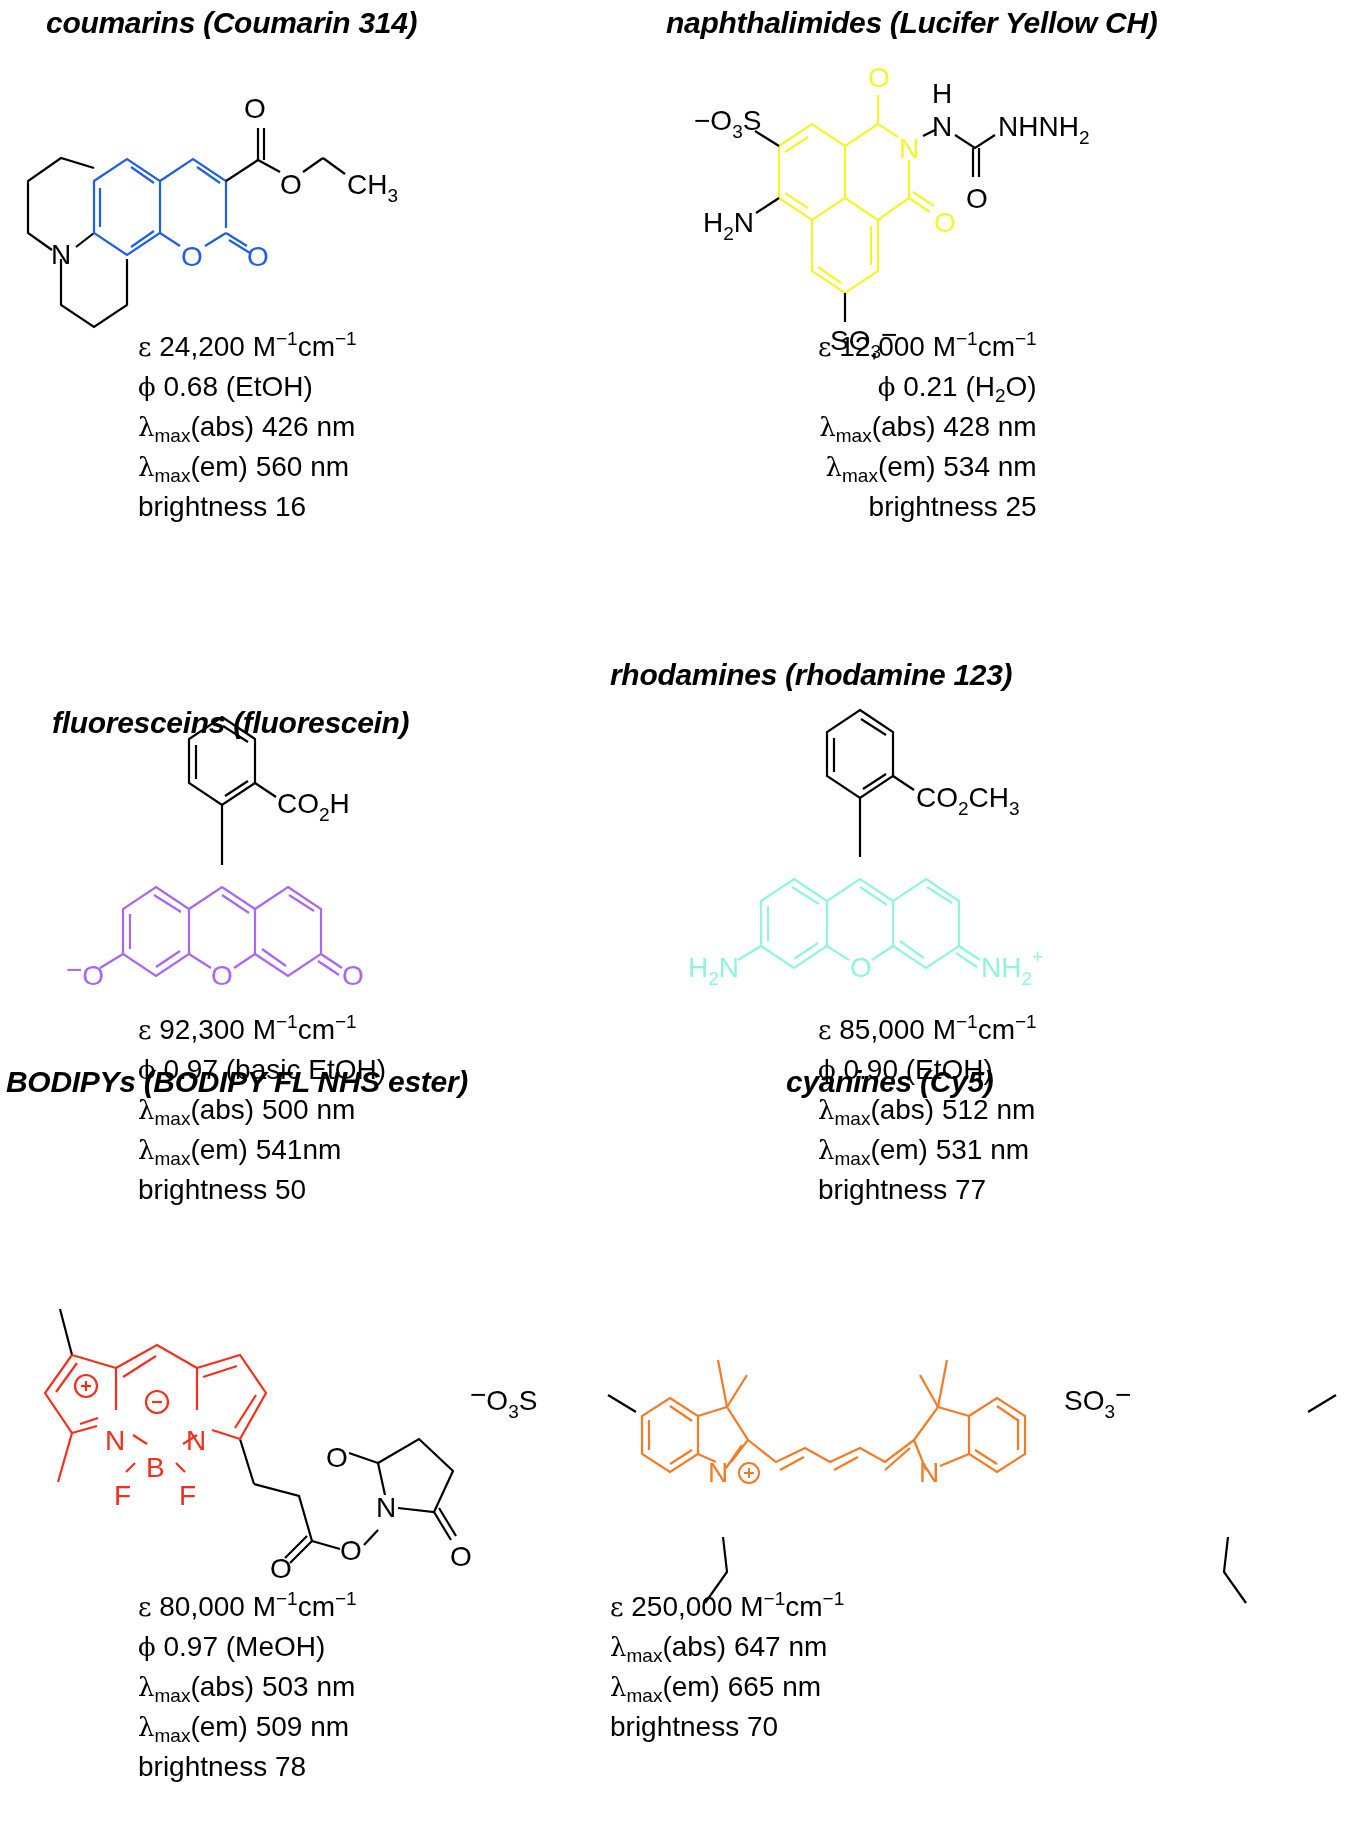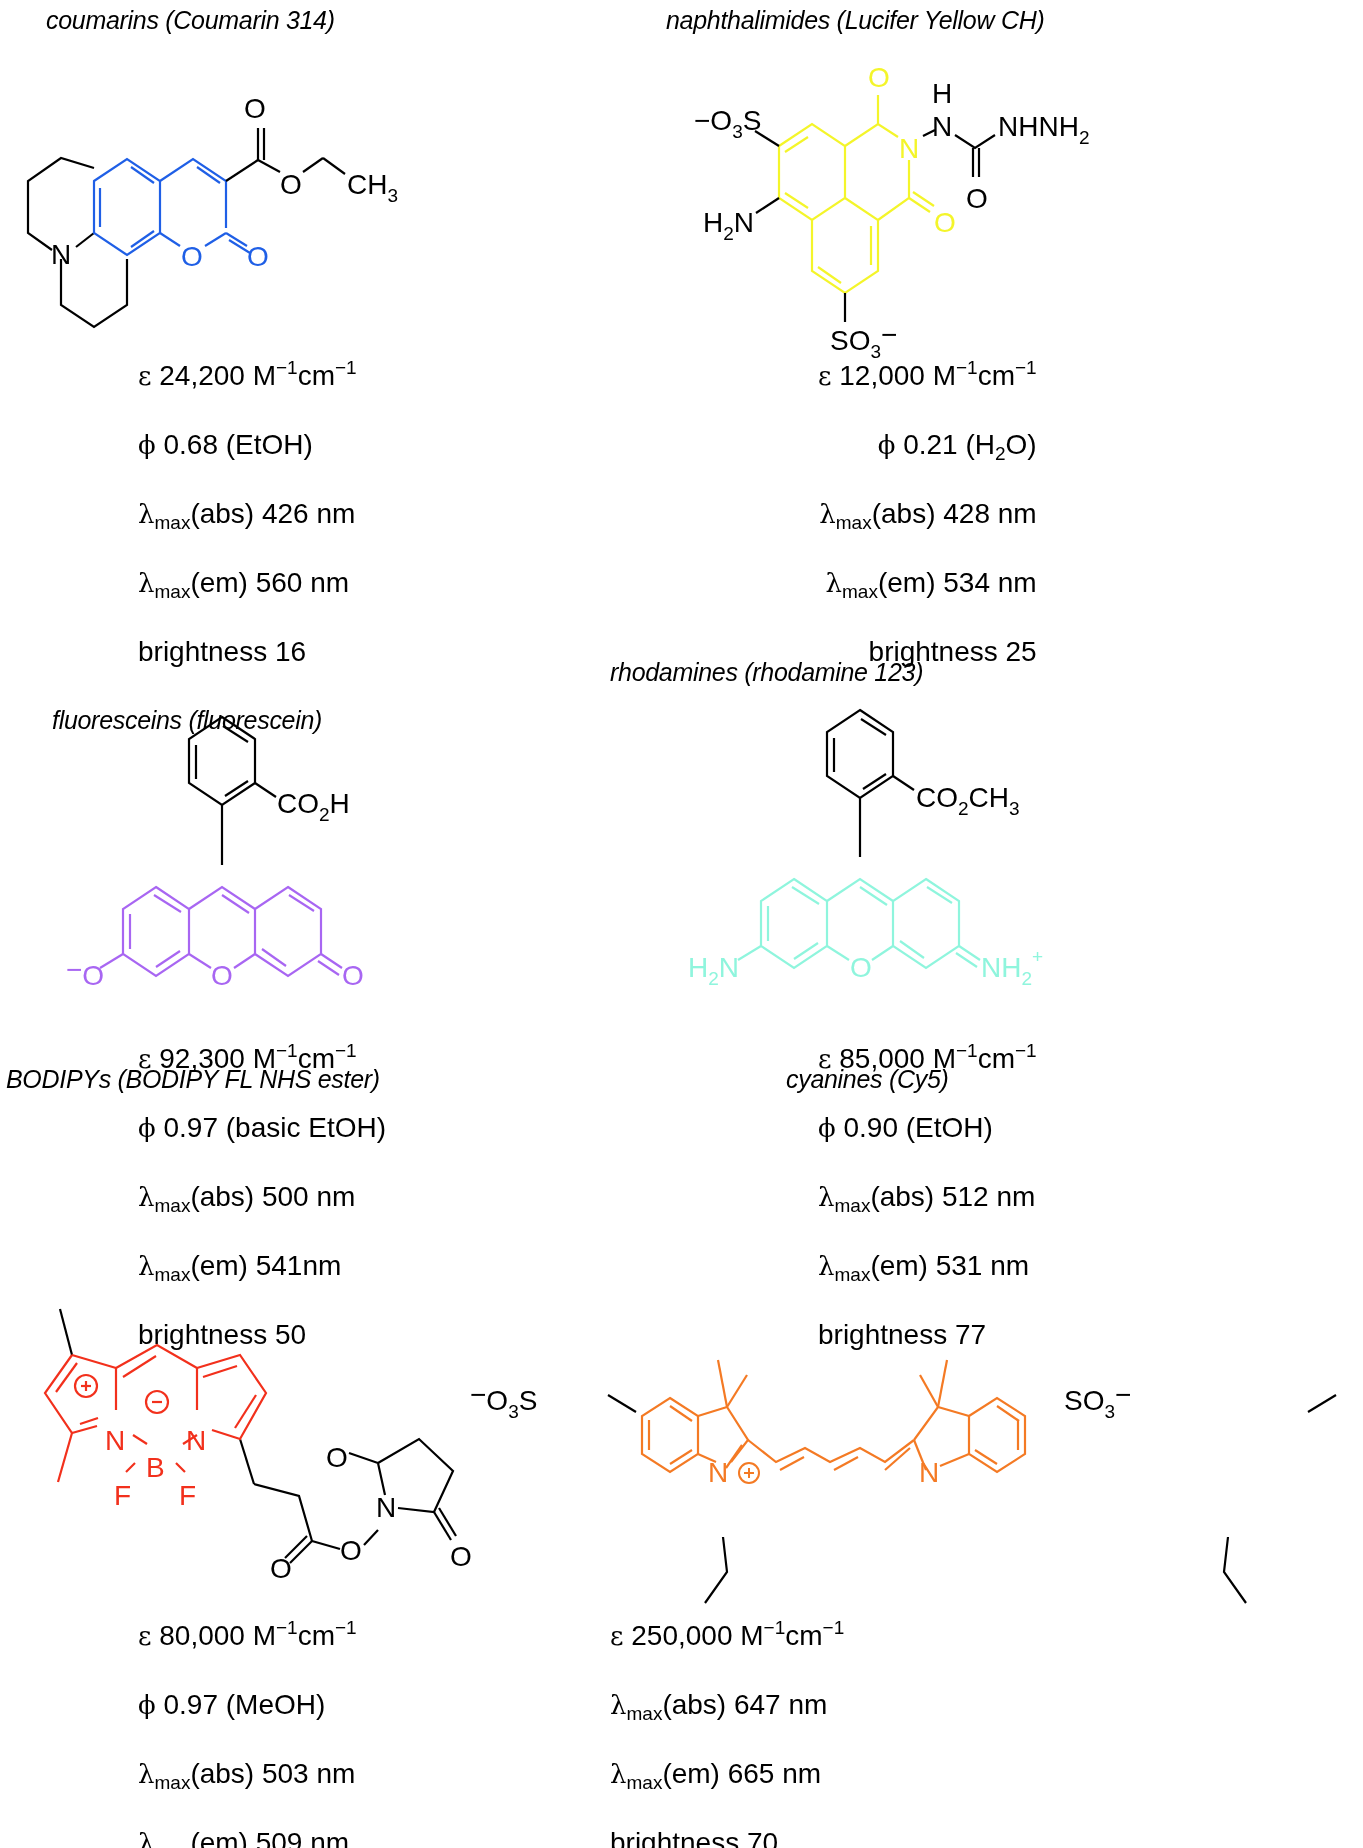--- a/index.html
+++ b/index.html
@@ -1,22 +1,22 @@
 <!DOCTYPE html>
 <html><head>
 <meta charset="utf-8">
 <style>
   html, body { margin: 0; padding: 0; background: #ffffff; }
   body { width: 1363px; height: 1848px; position: relative; overflow: hidden;
          font-family: "Liberation Sans", sans-serif; color: #000; }
   .panel { position: absolute; }
-  .title { position: absolute; font-family: "Liberation Sans", sans-serif; font-weight: normal;
-           font-style: italic; font-size: 25px; white-space: nowrap; letter-spacing: -0.3px; }
+  .title { position: absolute; font-family: "Liberation Sans", sans-serif; font-weight: bold;
+           font-style: italic; font-size: 30px; white-space: nowrap; letter-spacing: -0.3px; }
   .props { position: absolute; font-family: "Liberation Sans", sans-serif; font-size: 28px; line-height: 40px; }
-  .props div { white-space: nowrap; margin-top: 29px; }
+  .props div { white-space: nowrap; }
   .props sub { font-size: 19px; vertical-align: -6px; line-height: 0; }
   .props sup { font-size: 19px; vertical-align: 11px; line-height: 0; }
   .sym { font-family: "DejaVu Serif", serif; font-size: 26px; }
   svg.mol { position: absolute; overflow: visible; }
   svg.mol text { font-family: "Liberation Sans", sans-serif; font-size: 28px; }
   svg.mol .sub { font-size: 19px; }
 </style>
 </head>
 <body>
 

